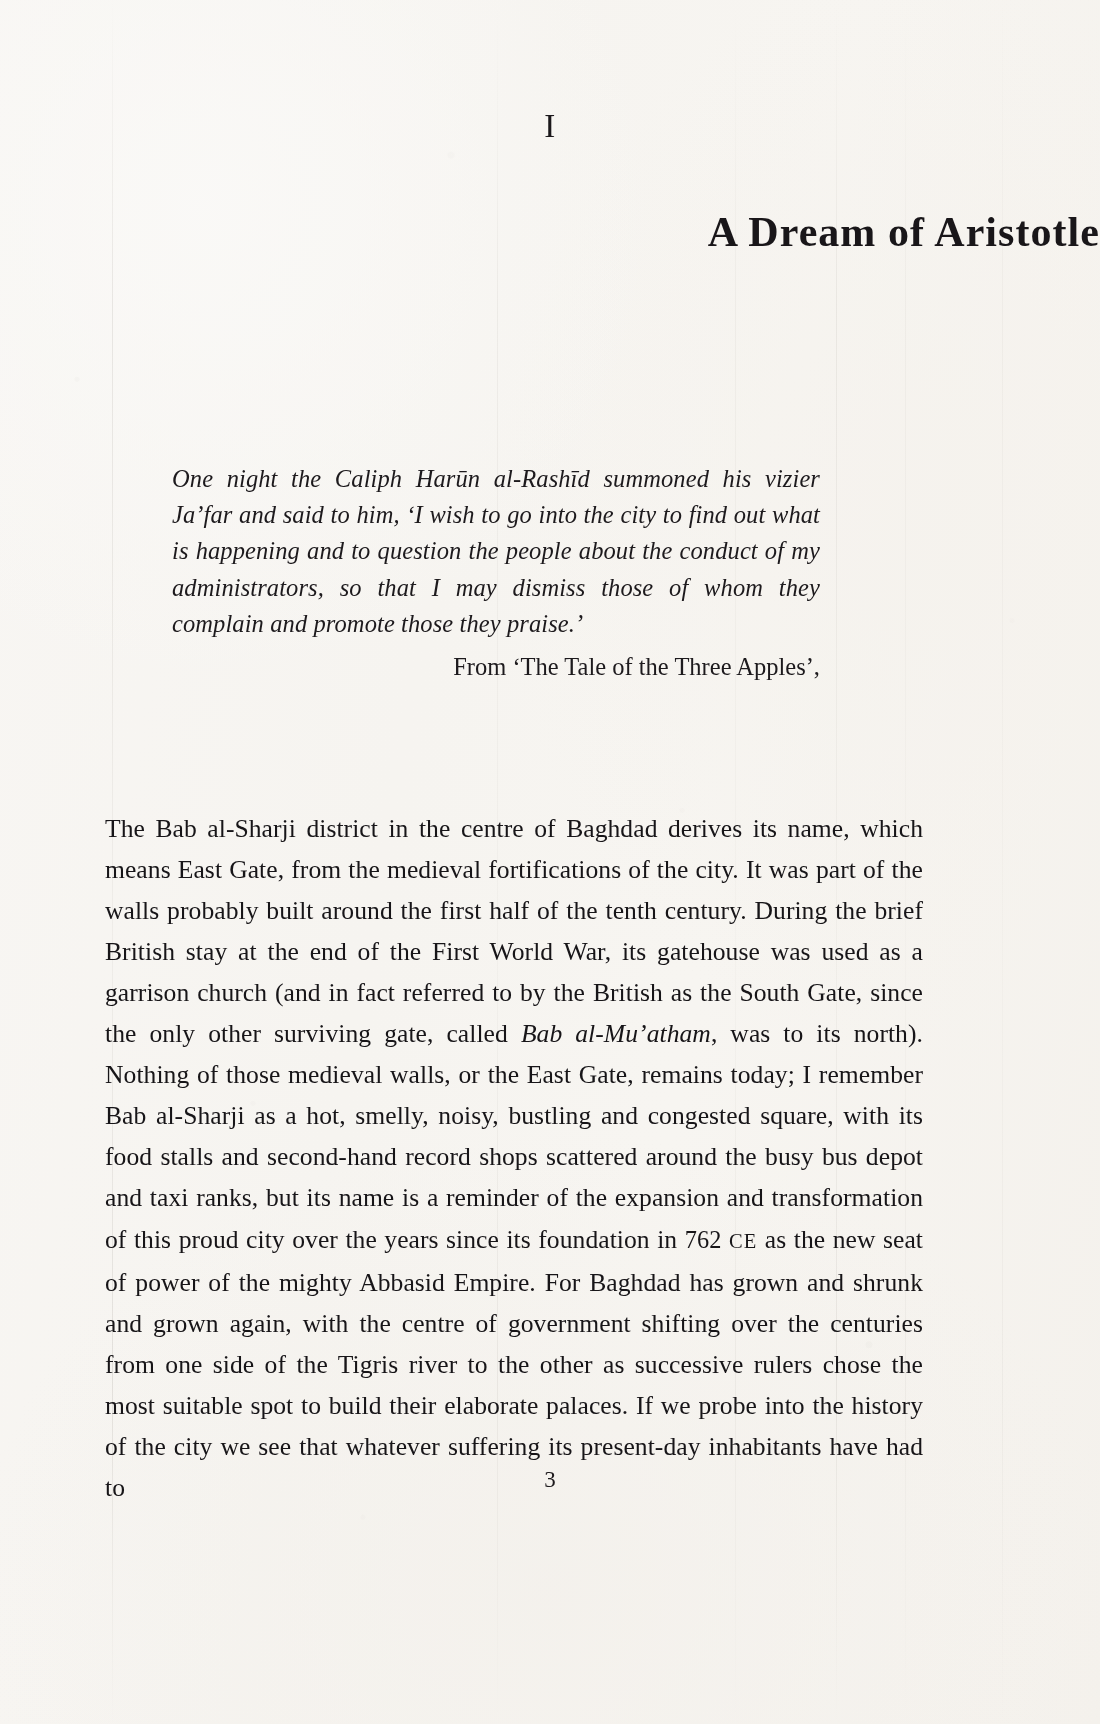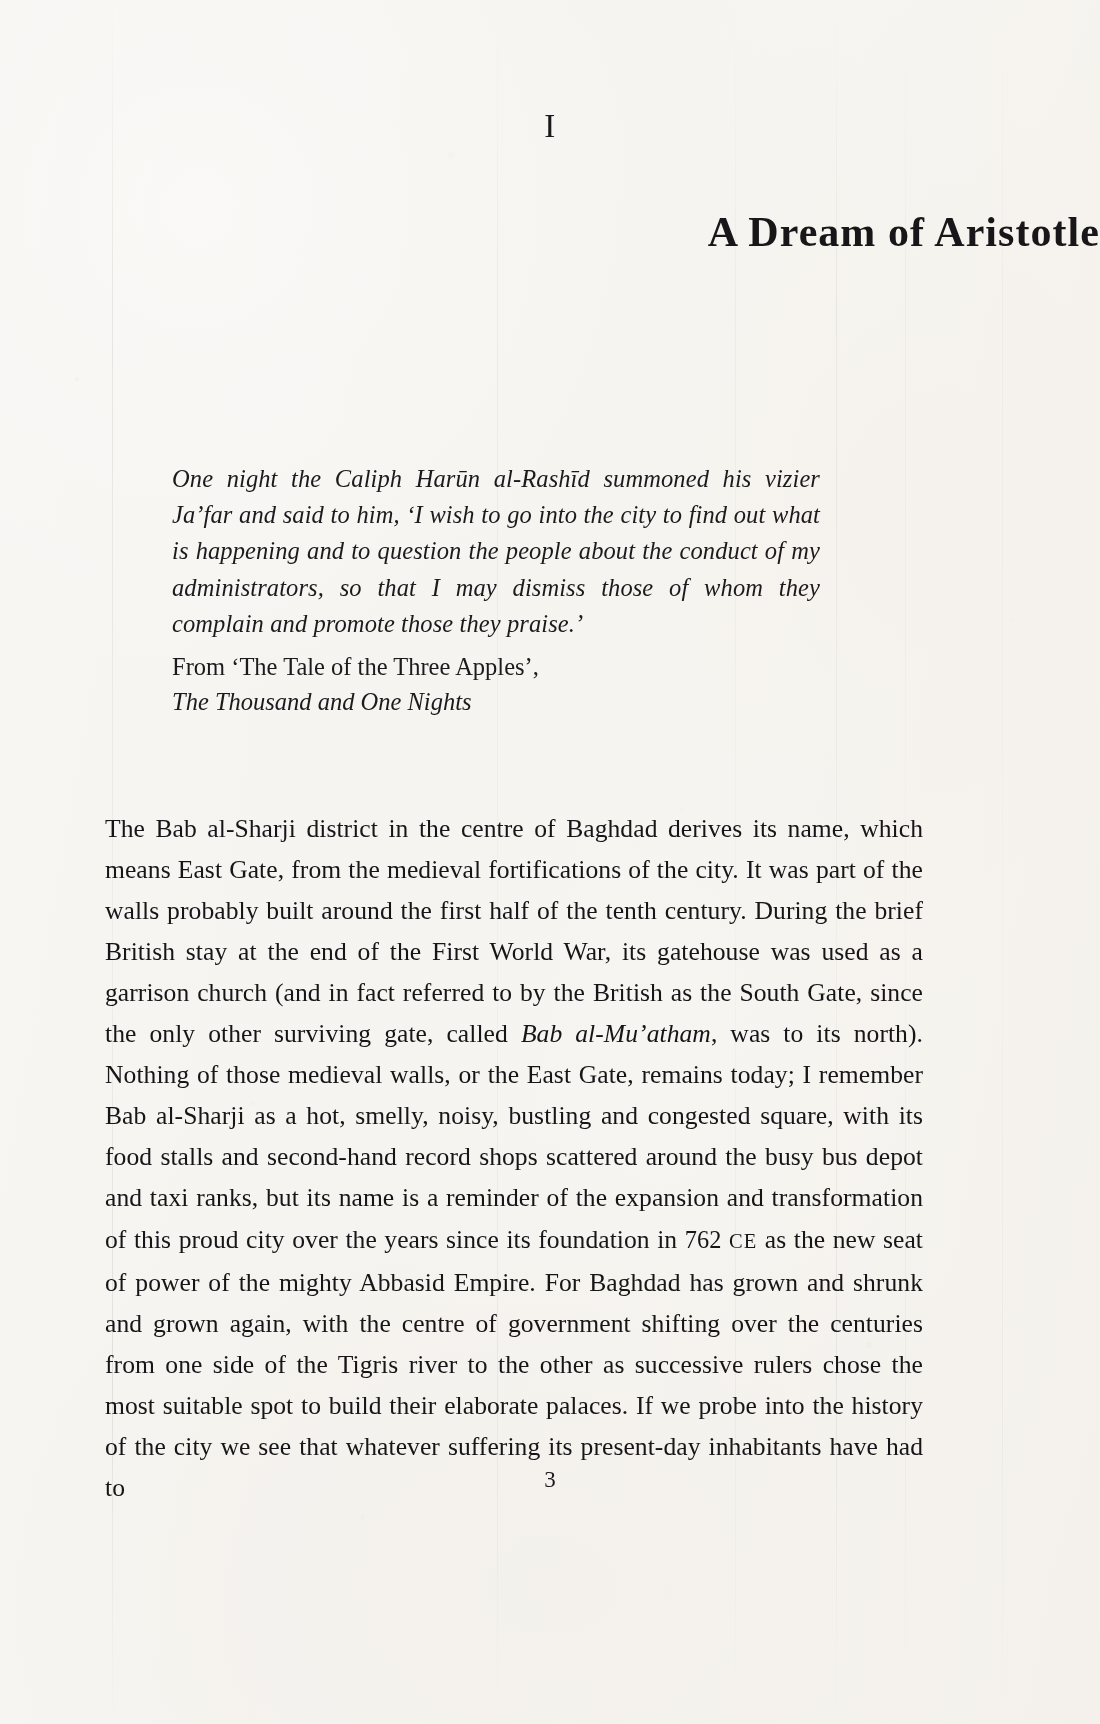--- a/index.html
+++ b/index.html
@@ -98,20 +98,21 @@
     font-size: 24.5px;
     line-height: 36.2px;
     text-align: justify;
     text-align-last: left;
     color: #1d1a1d;
     letter-spacing: 0.004em;
   }
 
   .epigraph-source {
     margin-top: 7px;
+    text-align: right;
     font-size: 24.5px;
     line-height: 35px;
     color: #1d1a1d;
   }
 
   .epigraph-source .work {
     font-style: italic;
   }
 
   .body-text {
@@ -168,21 +169,20 @@
   <div class="content">
 
     <div class="chapter-number">I</div>
 
     <h1 class="chapter-title">A Dream of Aristotle</h1>
 
     <div class="epigraph">
       <div class="epigraph-quote">One night the Caliph Harūn al-Rashīd summoned his vizier Ja’far and said to him, ‘I wish to go into the city to find out what is happening and to question the people about the conduct of my administrators, so that I may dismiss those of whom they complain and promote those they praise.’</div>
       <div class="epigraph-source">
         <div>From ‘The Tale of the Three Apples’,</div>
-        <div class="work">The Thousand and One Nights</div>
       </div>
     </div>
 
     <p class="body-text"><span>The Bab al-Sharji district in the centre of Baghdad derives its name, which means East Gate, from the medieval fortifications of the city. It was part of the walls probably built around the first half of the tenth century. During the brief British stay at the end of the First World War, its gatehouse was used as a garrison church (and in fact referred to by the British as the South Gate, since the only other surviving gate, called </span><em>Bab al-Mu’atham</em><span>, was to its north). Nothing of those medieval walls, or the East Gate, remains today; I remember Bab al-Sharji as a hot, smelly, noisy, bustling and congested square, with its food stalls and second-hand record shops scattered around the busy bus depot and taxi ranks, but its name is a reminder of the expansion and transformation of this proud city over the years since its foundation in </span><span class="oldstyle">762</span><span>&nbsp;</span><span class="smallcaps">CE</span><span> as the new seat of power of the mighty Abbasid Empire. For Baghdad has grown and shrunk and grown again, with the centre of government shifting over the centuries from one side of the Tigris river to the other as successive rulers chose the most suitable spot to build their elaborate palaces. If we probe into the history of the city we see that whatever suffering its present-day inhabitants have had to</span></p>
 
     <div class="page-number">3</div>
 
   </div>
 </div>
 

